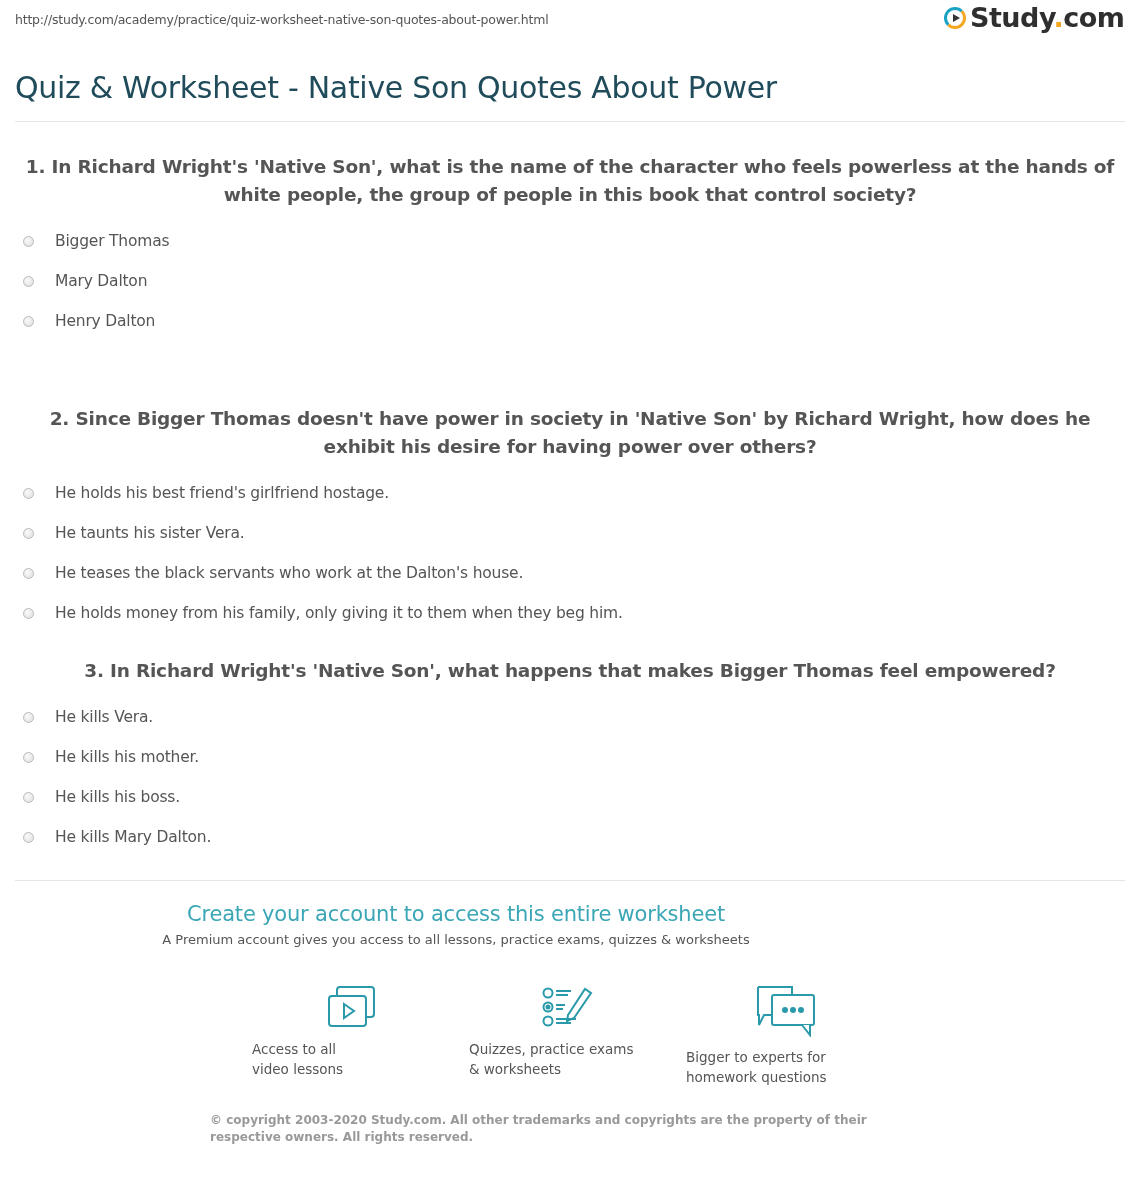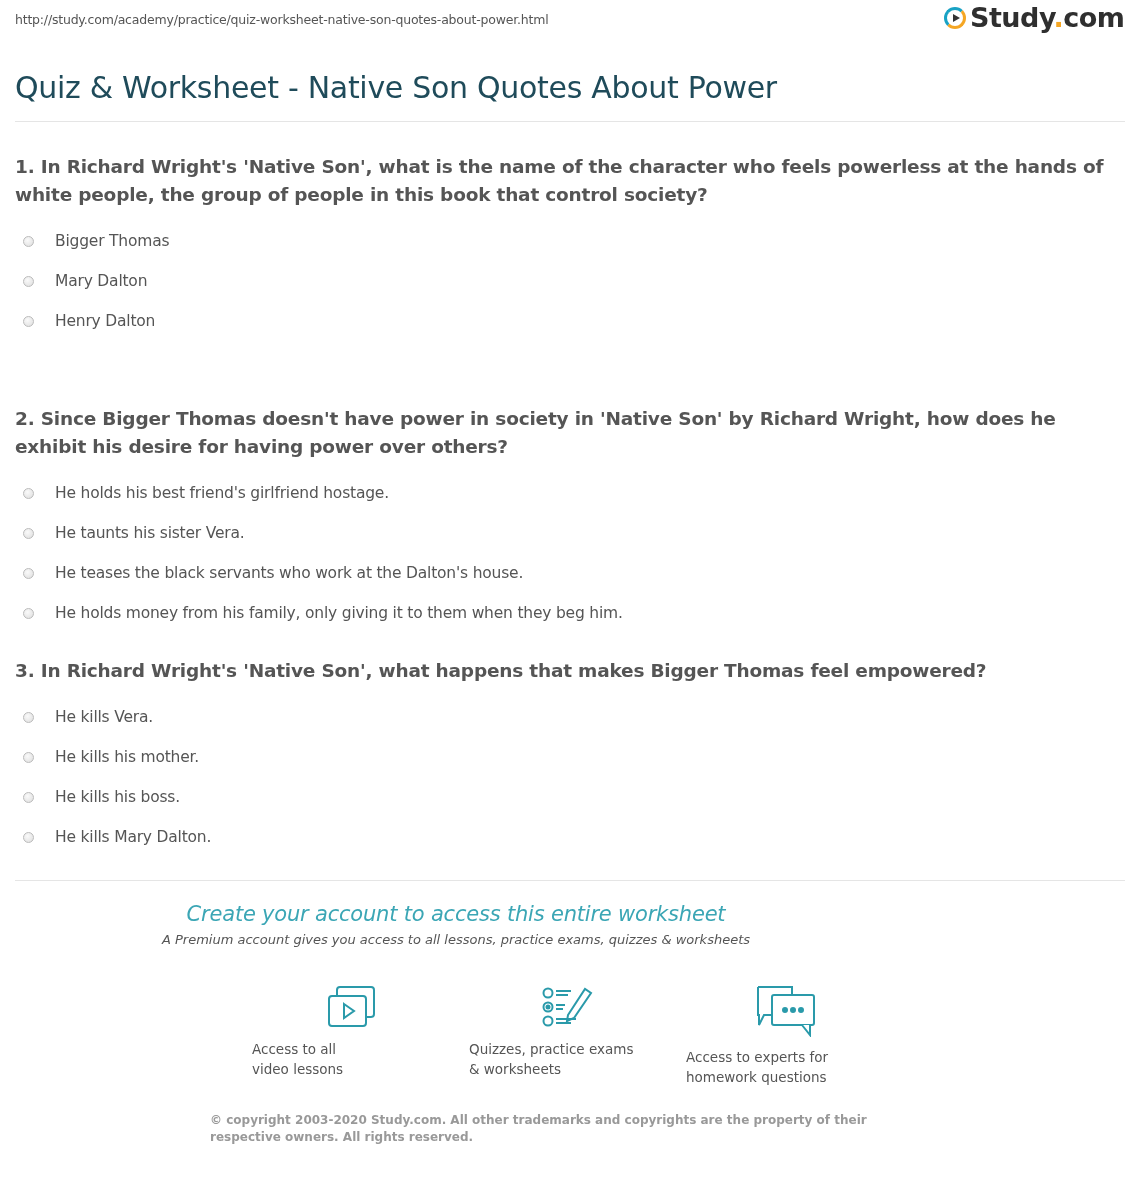--- a/index.html
+++ b/index.html
@@ -10,27 +10,27 @@
   .logo { position: absolute; left: 944px; top: 2px; display: flex; align-items: center; }
   .logo-circle { width: 22px; height: 22px; border-radius: 50%; border: 3px solid #19a2c4; border-right-color: #f5a623; border-bottom-color: #f5a623; position: relative; margin-right: 4px; }
   .logo-circle::after { content: ""; position: absolute; left: 6px; top: 4px; border-left: 7px solid #333; border-top: 4px solid transparent; border-bottom: 4px solid transparent; }
   .logo-text { font-size: 27px; font-weight: bold; color: #2f2f2f; letter-spacing: -0.5px; }
   .logo-dot { color: #f5a623; }
 
   .page-title { position: absolute; left: 15px; top: 70px; font-size: 30px; color: #1f4b5a; font-weight: normal; letter-spacing: -0.3px; }
   .hr { position: absolute; left: 15px; right: 15px; height: 1px; background: #e5e5e5; }
 
   .question { position: absolute; left: 15px; width: 1110px; }
-  .q-text { font-size: 18.5px; font-weight: bold; color: #555; line-height: 28px; letter-spacing: -0.2px; }
+  .q-text { font-size: 18.5px; font-weight: bold; color: #555; line-height: 28px; letter-spacing: -0.2px; text-align: center; }
   .options { margin-top: 12px; }
   .option { display: flex; align-items: center; height: 40px; }
   .radio { width: 11px; height: 11px; border-radius: 50%; border: 1px solid #bbb; background: radial-gradient(circle at 40% 35%, #fafafa, #ddd); margin-left: 8px; margin-right: 21px; }
   .opt-label { font-size: 15.5px; color: #555; letter-spacing: -0.2px; }
 
-  .cta { position: absolute; left: 0; top: 902px; width: 912px; text-align: center; font-style: italic; }
+  .cta { position: absolute; left: 0; top: 902px; width: 912px; text-align: center; }
   .cta-title { font-size: 21px; color: #3ba6b5; font-weight: normal; letter-spacing: -0.2px; }
   .cta-sub { font-size: 13px; color: #555; margin-top: 6px; }
 
   .feature { position: absolute; top: 985px; width: 200px; }
   .feature svg { display: block; margin: 0 auto; }
   .feature-label { font-size: 13.5px; color: #555; line-height: 20px; margin-top: 10px; }
 
   .footer { position: absolute; left: 210px; width: 720px; top: 1112px; text-align: left; font-size: 12px; color: #999; line-height: 17px; font-weight: bold; }
 </style>
 </head>
@@ -143,16 +143,16 @@
 
 <div class="feature" style="left:686px">
   <svg width="64" height="52" viewBox="0 0 64 52" fill="none" stroke="#2a9aaa" stroke-width="2">
     <path d="M4 2 H38 V10 M18 30 H10 L5 40 V30 H4 V2"></path>
     <rect x="18" y="10" width="42" height="30" rx="2" fill="#fff"></rect>
     <path d="M48 40 L56 50 V40" fill="#fff"></path>
     <circle cx="31" cy="25" r="2" fill="#2a9aaa"></circle>
       <circle cx="39" cy="25" r="2" fill="#2a9aaa"></circle>
       <circle cx="47" cy="25" r="2" fill="#2a9aaa"></circle>
   </svg>
-  <div class="feature-label"><span>Access to experts for</span><br><span>homework questions</span></div>
+  <div class="feature-label"><span>Bigger to experts for</span><br><span>homework questions</span></div>
 </div>
 
 <div class="footer">© copyright 2003-2020 Study.com. All other trademarks and copyrights are the property of their respective owners. All rights reserved.</div>
 
 </body></html>

